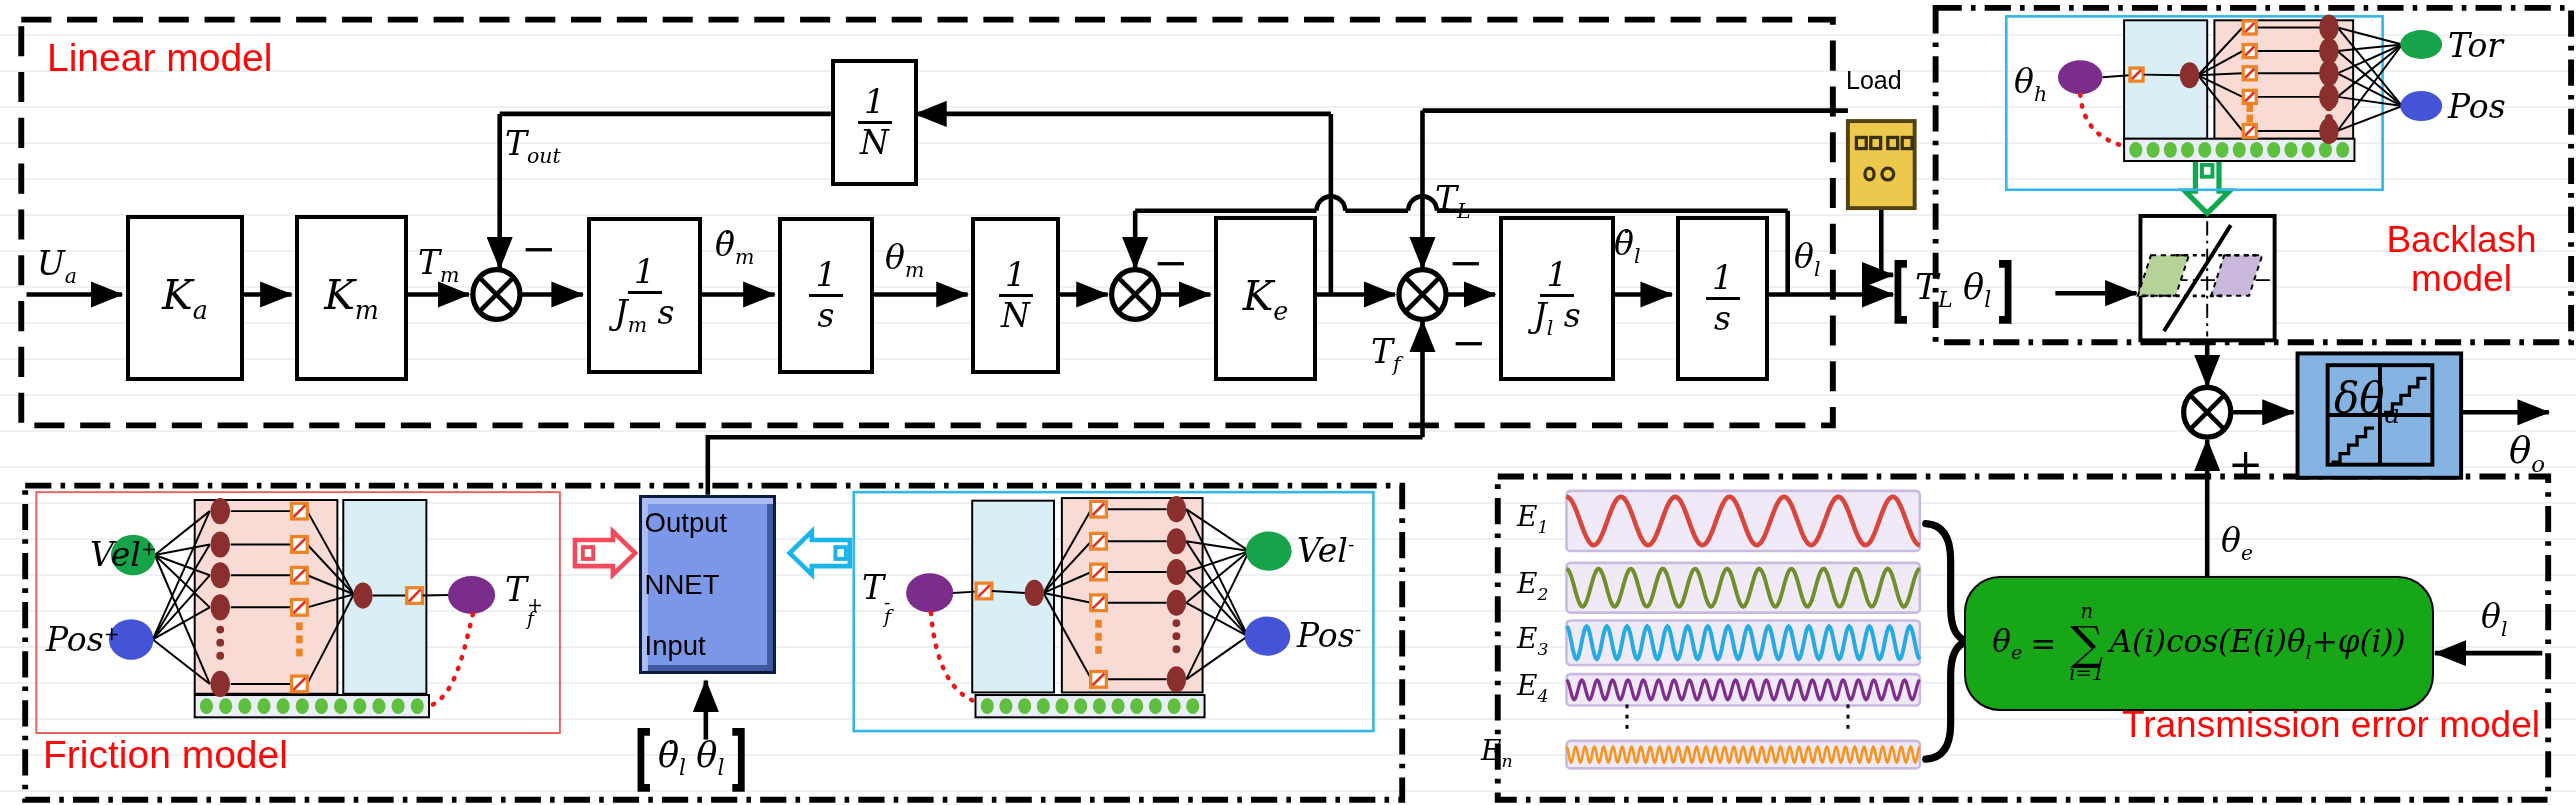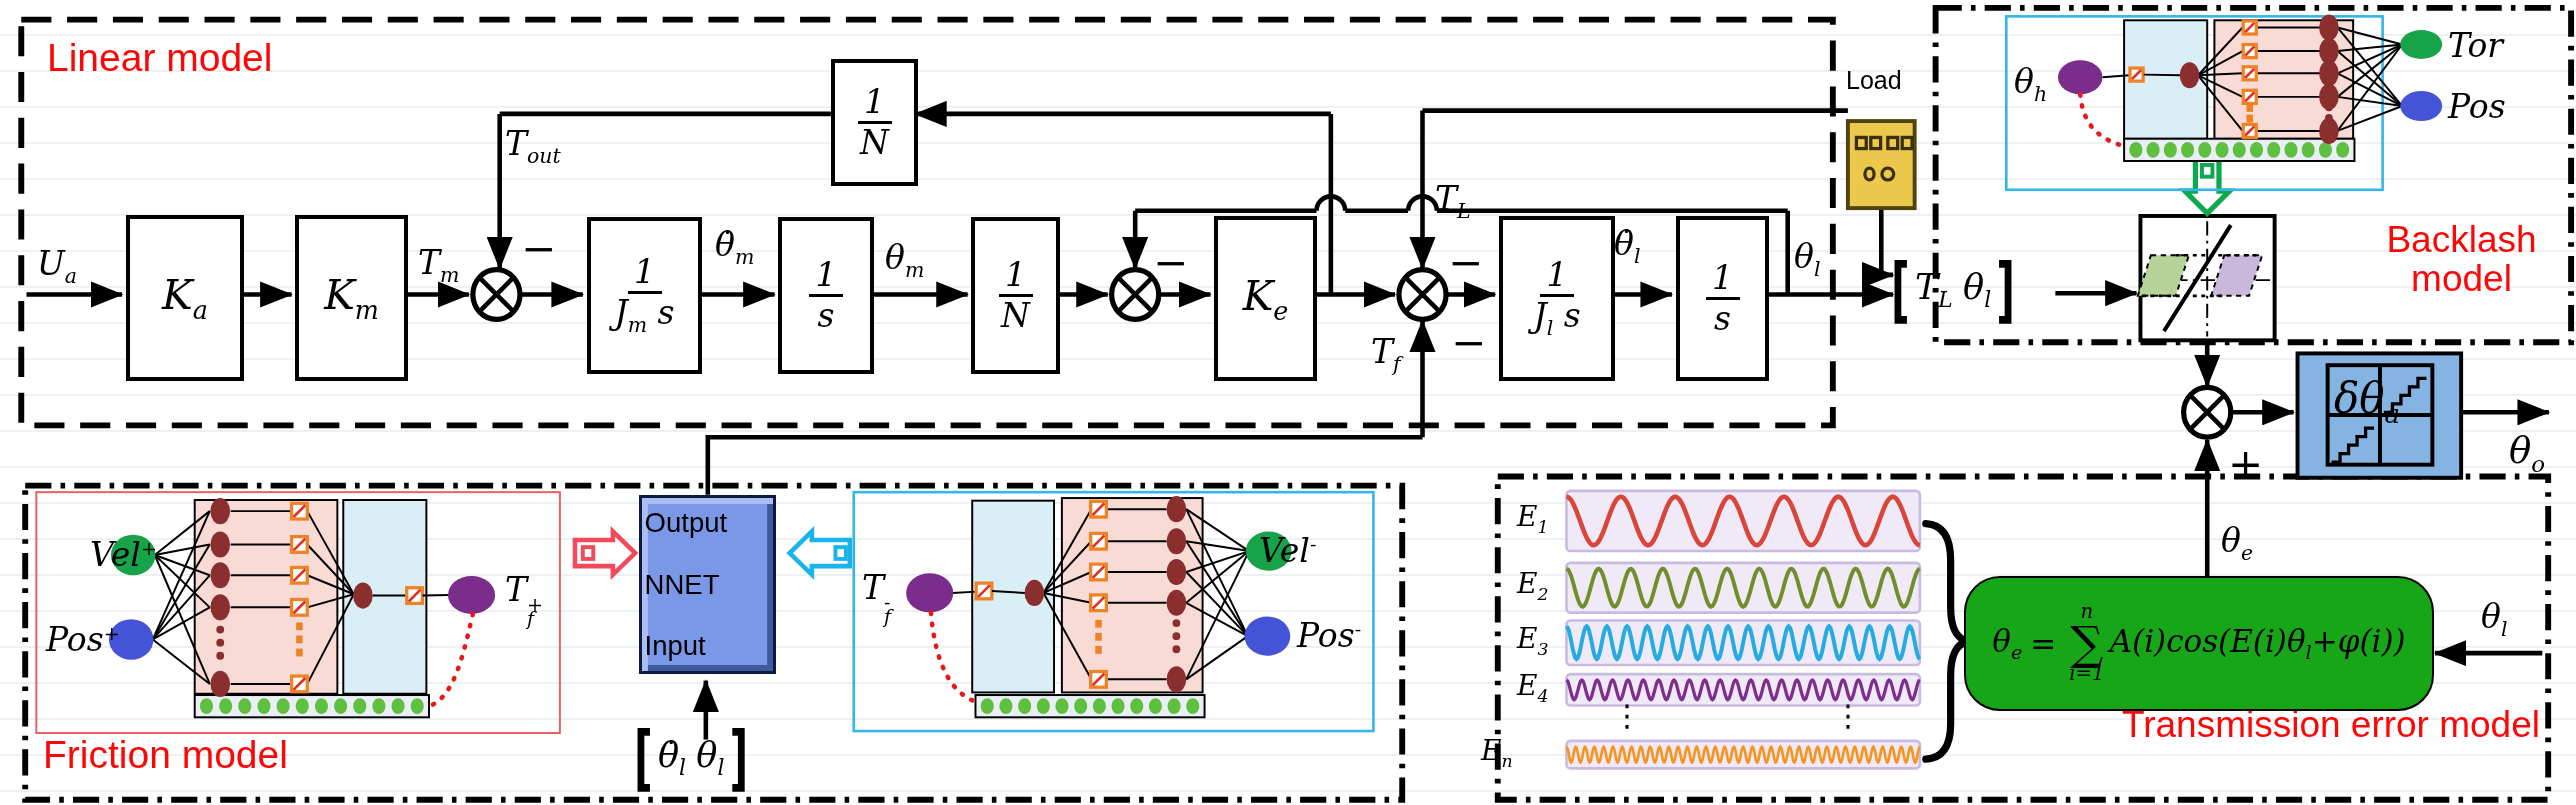--- a/index.html
+++ b/index.html
@@ -455,21 +455,21 @@
 <div class="lbl" style="left:58px;top:538px;margin-left:32px;"><i>Vel</i><span class="p">+</span></div>
 <div class="lbl" style="left:46px;top:623px;"><i>Pos</i><span class="p">+</span></div>
 <div class="lbl" style="left:505px;top:573px;"><i>T</i><span class="stk">
         <span class="tp">+</span>
         <span>f</span>
       </span></div>
 <div class="lbl" style="left:862px;top:571px;"><i>T</i><span class="stk">
         <span class="tp">-</span>
         <span>f</span>
       </span></div>
-<div class="lbl" style="left:1259px;top:534px;"><i>Vel</i><span class="p">-</span></div>
+<div class="lbl" style="left:1297px;top:534px;"><i>Vel</i><span class="p">-</span></div>
 <div class="lbl" style="left:1297px;top:619px;"><i>Pos</i><span class="p">-</span></div>
 <div class="lbl" style="left:2448px;top:29px;font-style:italic;">Tor</div>
 <div class="lbl" style="left:2448px;top:90px;">Pos</div>
 
 <div id="formula">
   <span><i>θ</i><span class="s">e</span></span>
   <span style="margin:0 7.9px;font-style:normal;">=</span>
   <span class="sig">
         <span class="lim">n</span>
         <span class="sg">∑</span>

